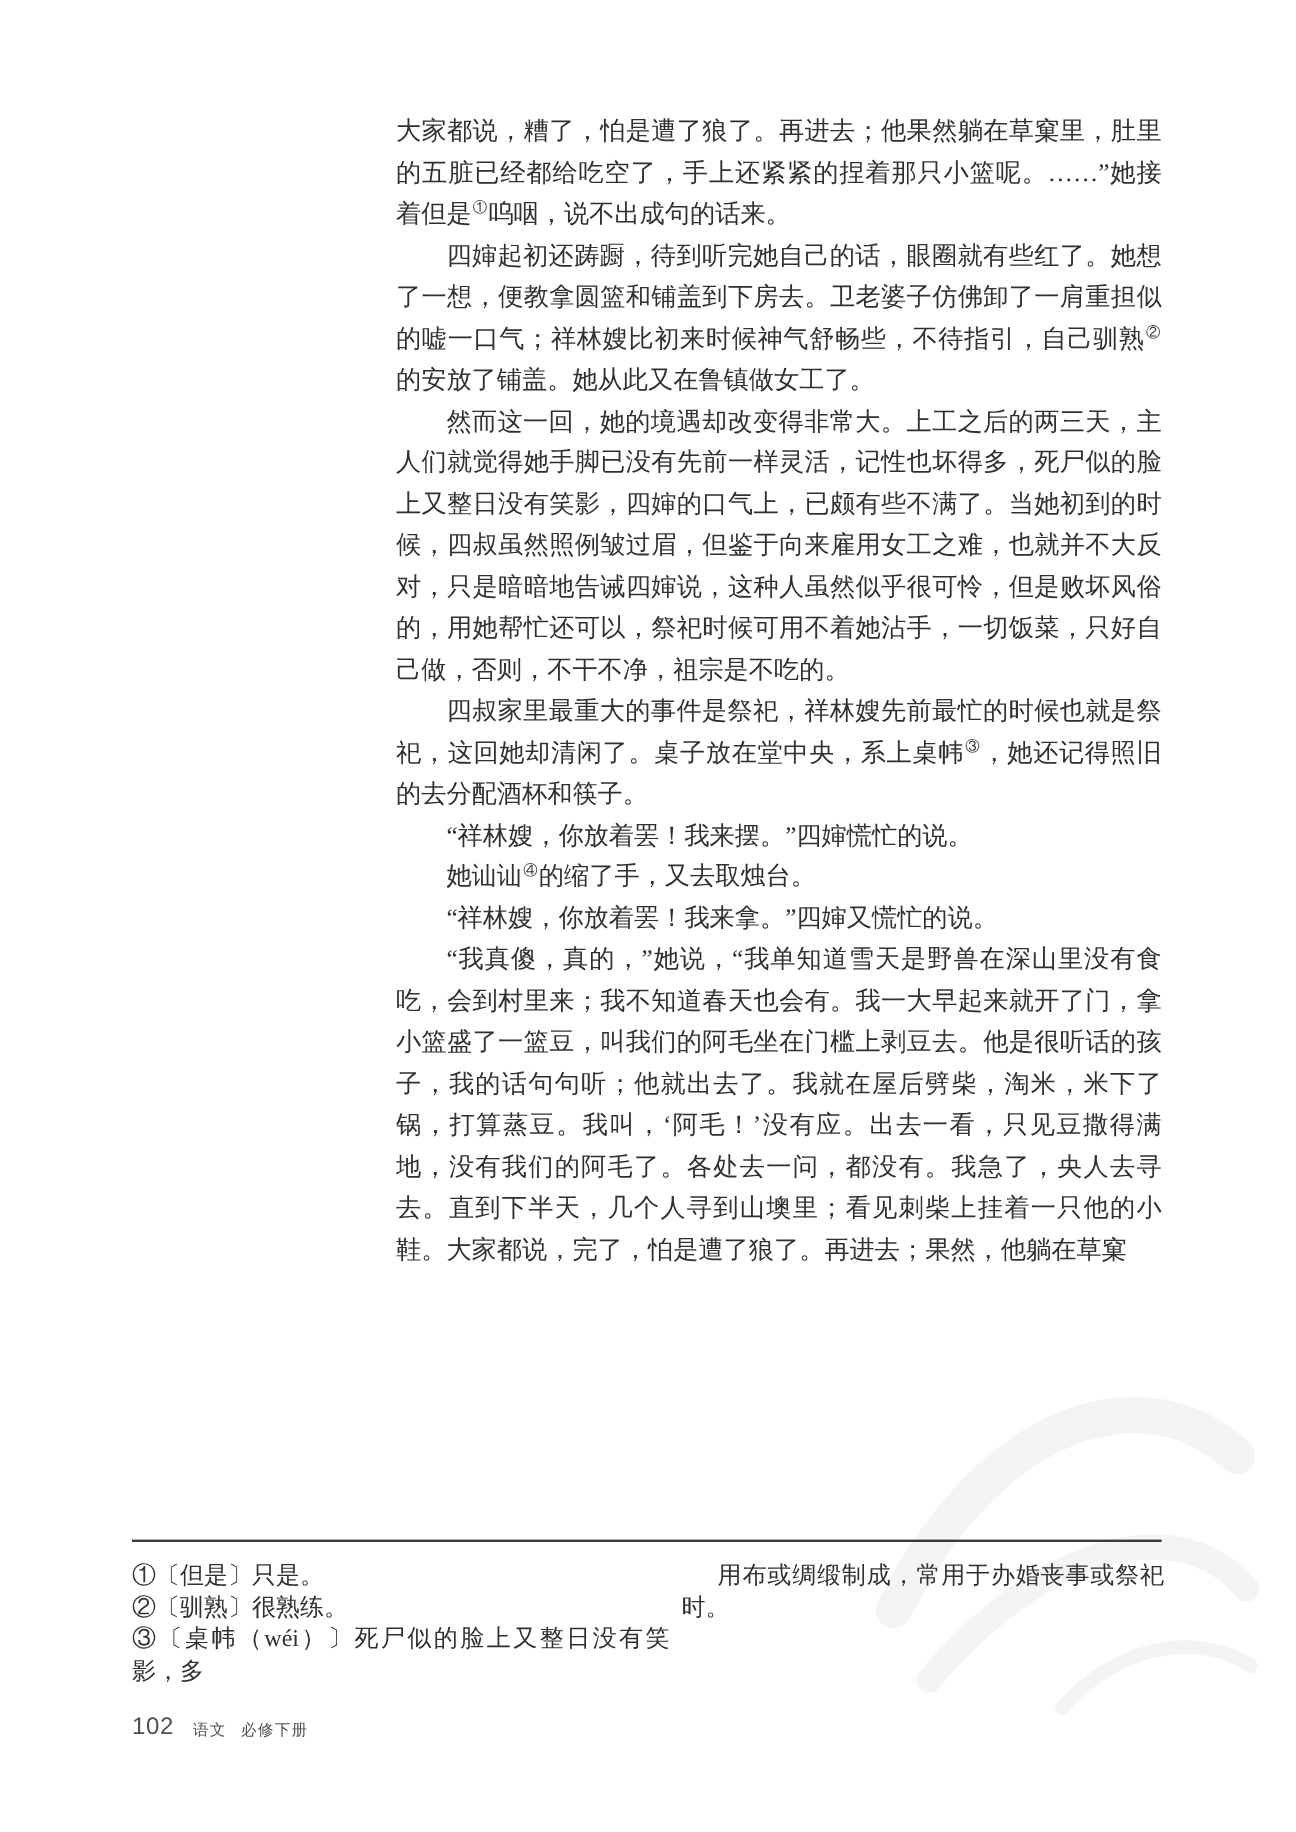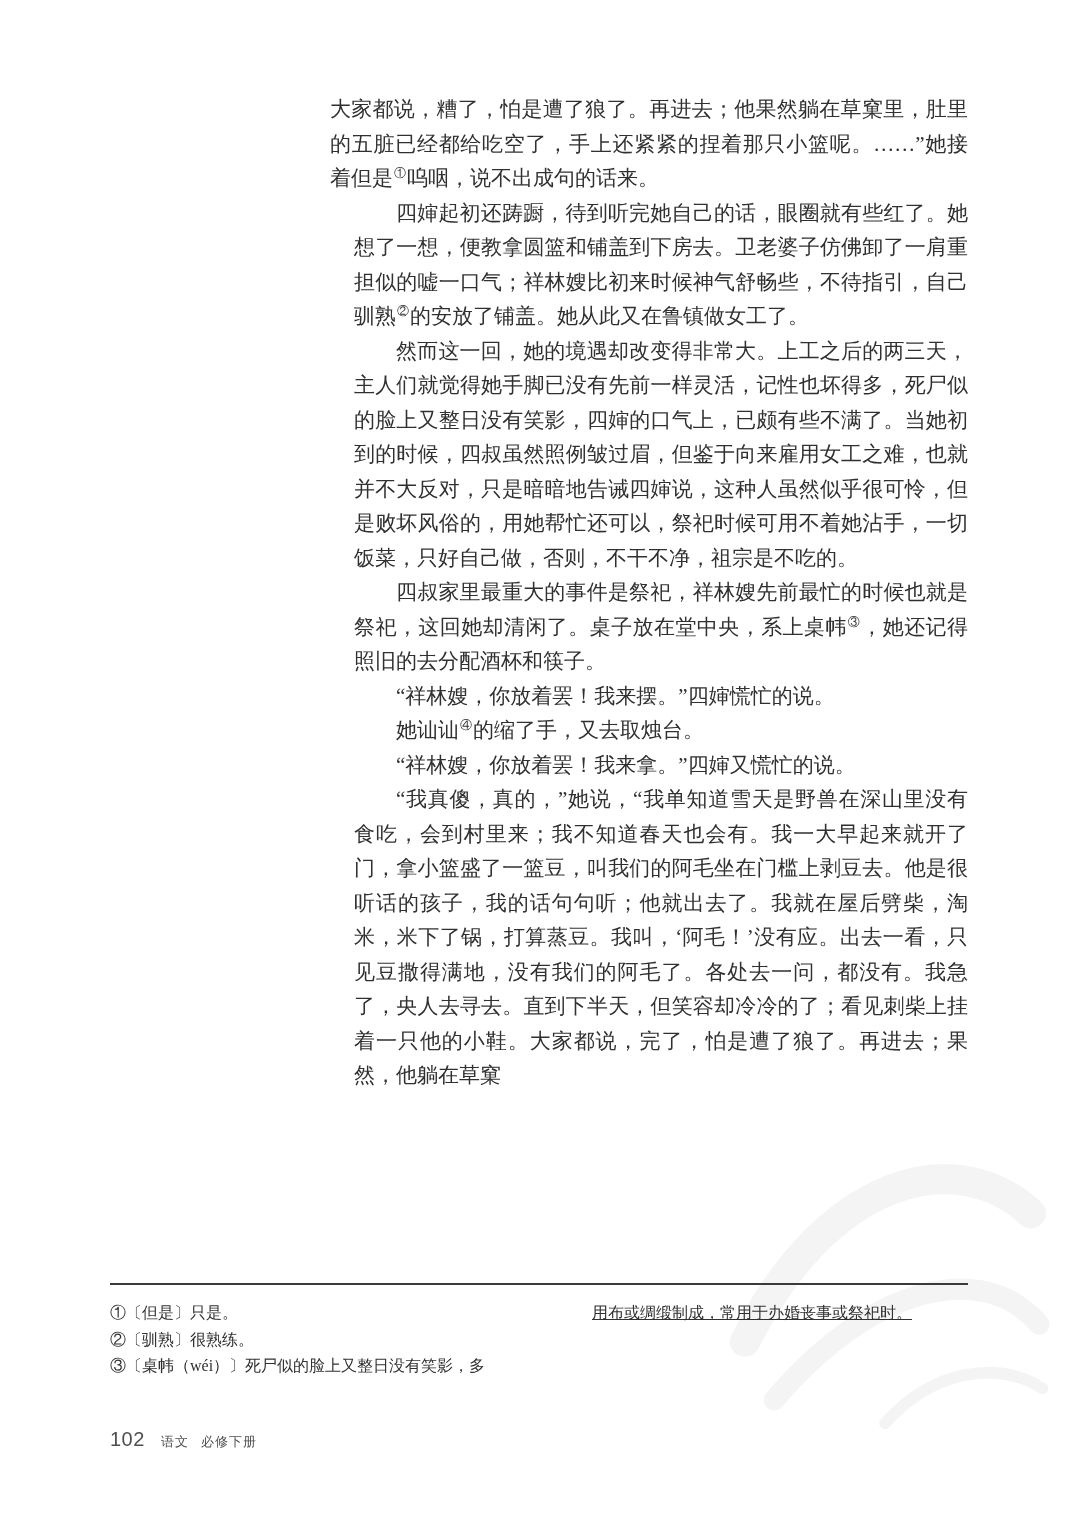--- a/index.html
+++ b/index.html
@@ -17,21 +17,21 @@
     position:absolute;
     left:330px;
     top:92px;
     width:638px;
     font-size:21px;
     line-height:34.5px;
     color:var(--text,#303030);
     text-align:justify;
   }
   .para { text-indent:0; }
-  .para.indent { text-indent:2em;margin-left:24px; }
+  .para.indent { text-indent:2em; }
   sup.fnref {
     font-size:12px;
     line-height:0;
     vertical-align:super;
     padding:0 1px;
   }
   
   .footnote-divider {
     position:absolute;
     left:110px;
@@ -41,27 +41,27 @@
     background:var(--divider,#3a3a3a);
   }
   
   .footnotes {
     position:absolute;
     left:110px;
     top:1300px;
     width:860px;
     display:flex;
     color:var(--text,#303030);
-    font-size:16px;
+    font-size:20px;
     line-height:26.5px;
   }
   .fn-col { text-align:justify; }
   .fn-left  { width:448px; margin-right:10px; }
   .fn-right { width:402px; }
-  .fn-line.indent { text-indent:1.5em;text-decoration:underline; }
+  .fn-line.indent { text-indent:1.5em; }
   
   .page-footer {
     position:absolute;
     left:110px;
     top:1428px;
     display:flex;
     align-items:flex-end;
     font-family:"Liberation Sans","DejaVu Sans",sans-serif;
     color:var(--footer,#4f4f4f);
   }
@@ -90,21 +90,21 @@
   </svg>
 
   <main class="body-text" id="body-text">
       <p class="para">大家都说，糟了，怕是遭了狼了。再进去；他果然躺在草窠里，肚里的五脏已经都给吃空了，手上还紧紧的捏着那只小篮呢。……”她接着但是<sup class="fnref">①</sup>呜咽，说不出成句的话来。</p>
       <p class="para indent">四婶起初还踌蹰，待到听完她自己的话，眼圈就有些红了。她想了一想，便教拿圆篮和铺盖到下房去。卫老婆子仿佛卸了一肩重担似的嘘一口气；祥林嫂比初来时候神气舒畅些，不待指引，自己驯熟<sup class="fnref">②</sup>的安放了铺盖。她从此又在鲁镇做女工了。</p>
       <p class="para indent">然而这一回，她的境遇却改变得非常大。上工之后的两三天，主人们就觉得她手脚已没有先前一样灵活，记性也坏得多，死尸似的脸上又整日没有笑影，四婶的口气上，已颇有些不满了。当她初到的时候，四叔虽然照例皱过眉，但鉴于向来雇用女工之难，也就并不大反对，只是暗暗地告诫四婶说，这种人虽然似乎很可怜，但是败坏风俗的，用她帮忙还可以，祭祀时候可用不着她沾手，一切饭菜，只好自己做，否则，不干不净，祖宗是不吃的。</p>
       <p class="para indent">四叔家里最重大的事件是祭祀，祥林嫂先前最忙的时候也就是祭祀，这回她却清闲了。桌子放在堂中央，系上桌帏<sup class="fnref">③</sup>，她还记得照旧的去分配酒杯和筷子。</p>
       <p class="para indent">“祥林嫂，你放着罢！我来摆。”四婶慌忙的说。</p>
       <p class="para indent">她讪讪<sup class="fnref">④</sup>的缩了手，又去取烛台。</p>
       <p class="para indent">“祥林嫂，你放着罢！我来拿。”四婶又慌忙的说。</p>
-      <p class="para indent">“我真傻，真的，”她说，“我单知道雪天是野兽在深山里没有食吃，会到村里来；我不知道春天也会有。我一大早起来就开了门，拿小篮盛了一篮豆，叫我们的阿毛坐在门槛上剥豆去。他是很听话的孩子，我的话句句听；他就出去了。我就在屋后劈柴，淘米，米下了锅，打算蒸豆。我叫，‘阿毛！’没有应。出去一看，只见豆撒得满地，没有我们的阿毛了。各处去一问，都没有。我急了，央人去寻去。直到下半天，但笑容却冷冷的了；看见刺柴上挂着一只他的小鞋。大家都说，完了，怕是遭了狼了。再进去；果然，他躺在草窠</p>
+      <p class="para indent">“我真傻，真的，”她说，“我单知道雪天是野兽在深山里没有食吃，会到村里来；我不知道春天也会有。我一大早起来就开了门，拿小篮盛了一篮豆，叫我们的阿毛坐在门槛上剥豆去。他是很听话的孩子，我的话句句听；他就出去了。我就在屋后劈柴，淘米，米下了锅，打算蒸豆。我叫，‘阿毛！’没有应。出去一看，只见豆撒得满地，没有我们的阿毛了。各处去一问，都没有。我急了，央人去寻去。直到下半天，几个人寻到山墺里；看见刺柴上挂着一只他的小鞋。大家都说，完了，怕是遭了狼了。再进去；果然，他躺在草窠</p>
     </main>
 
   <div class="footnote-divider"></div>
 
   <div class="footnotes">
     <div class="fn-col fn-left" id="fn-left">
         <p class="fn-line">①〔但是〕只是。</p>
         <p class="fn-line">②〔驯熟〕很熟练。</p>
         <p class="fn-line">③〔桌帏（wéi）〕死尸似的脸上又整日没有笑影，多</p>
       </div>

